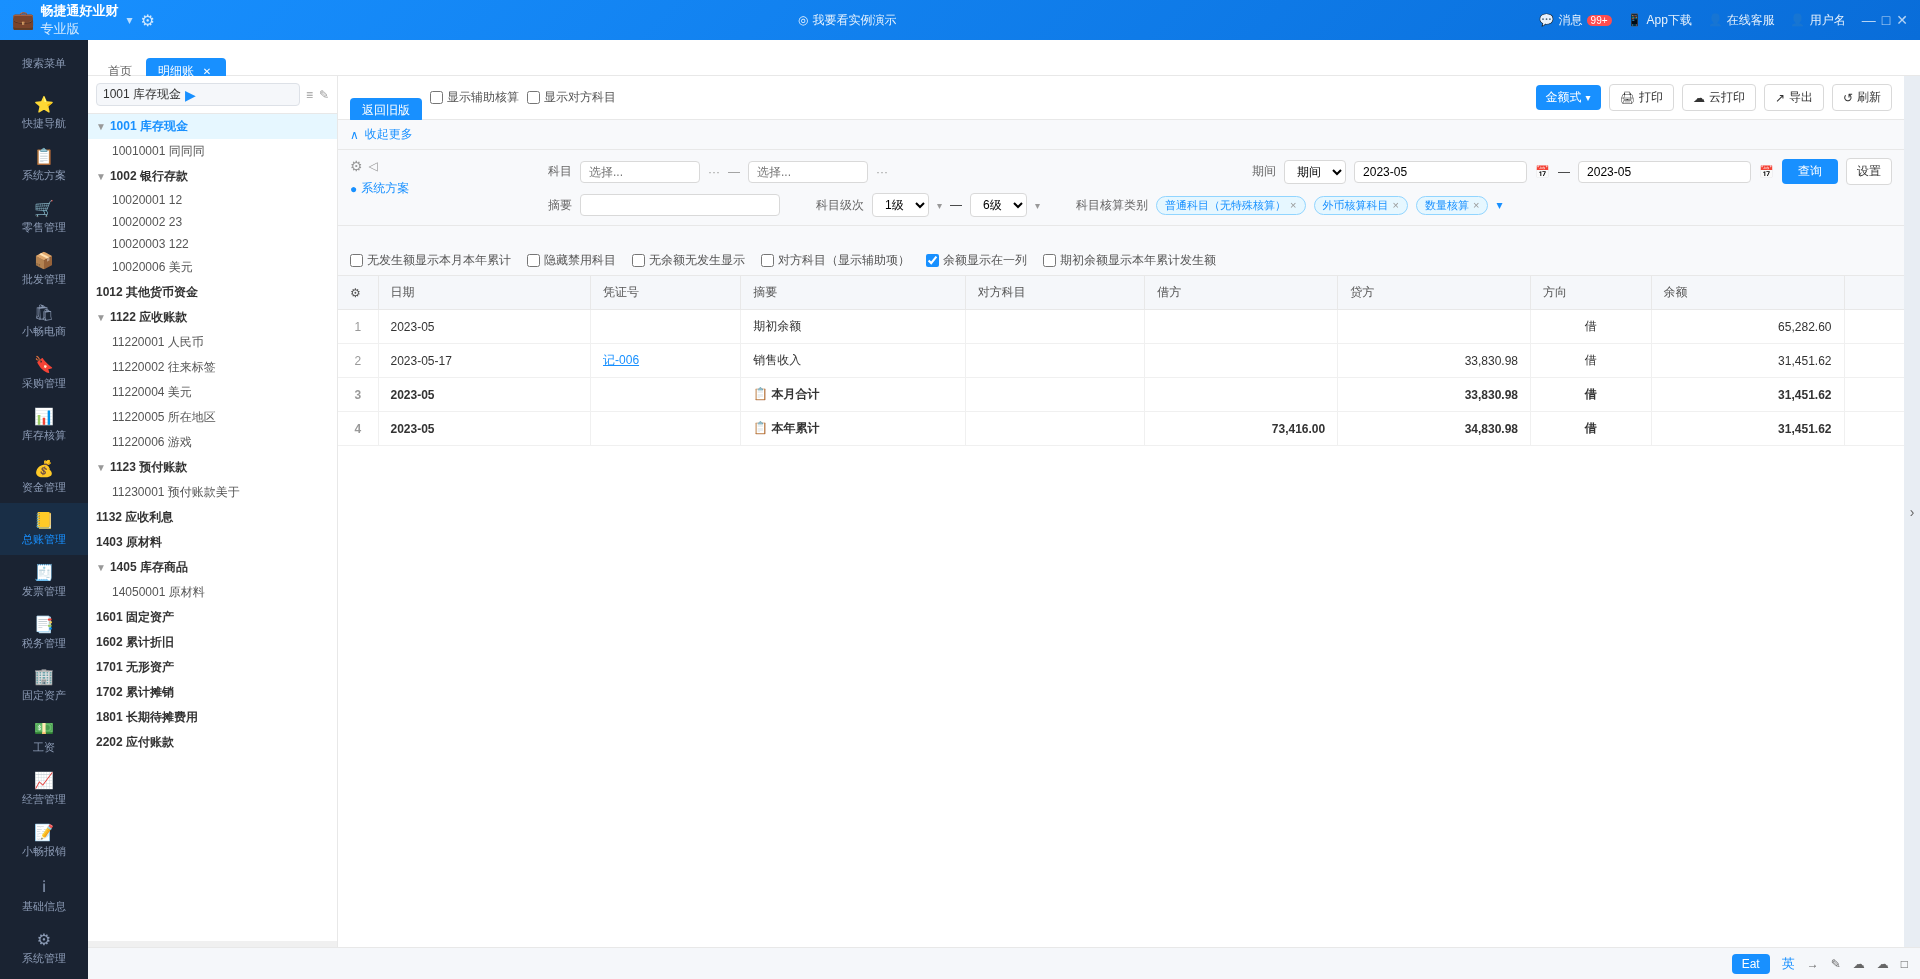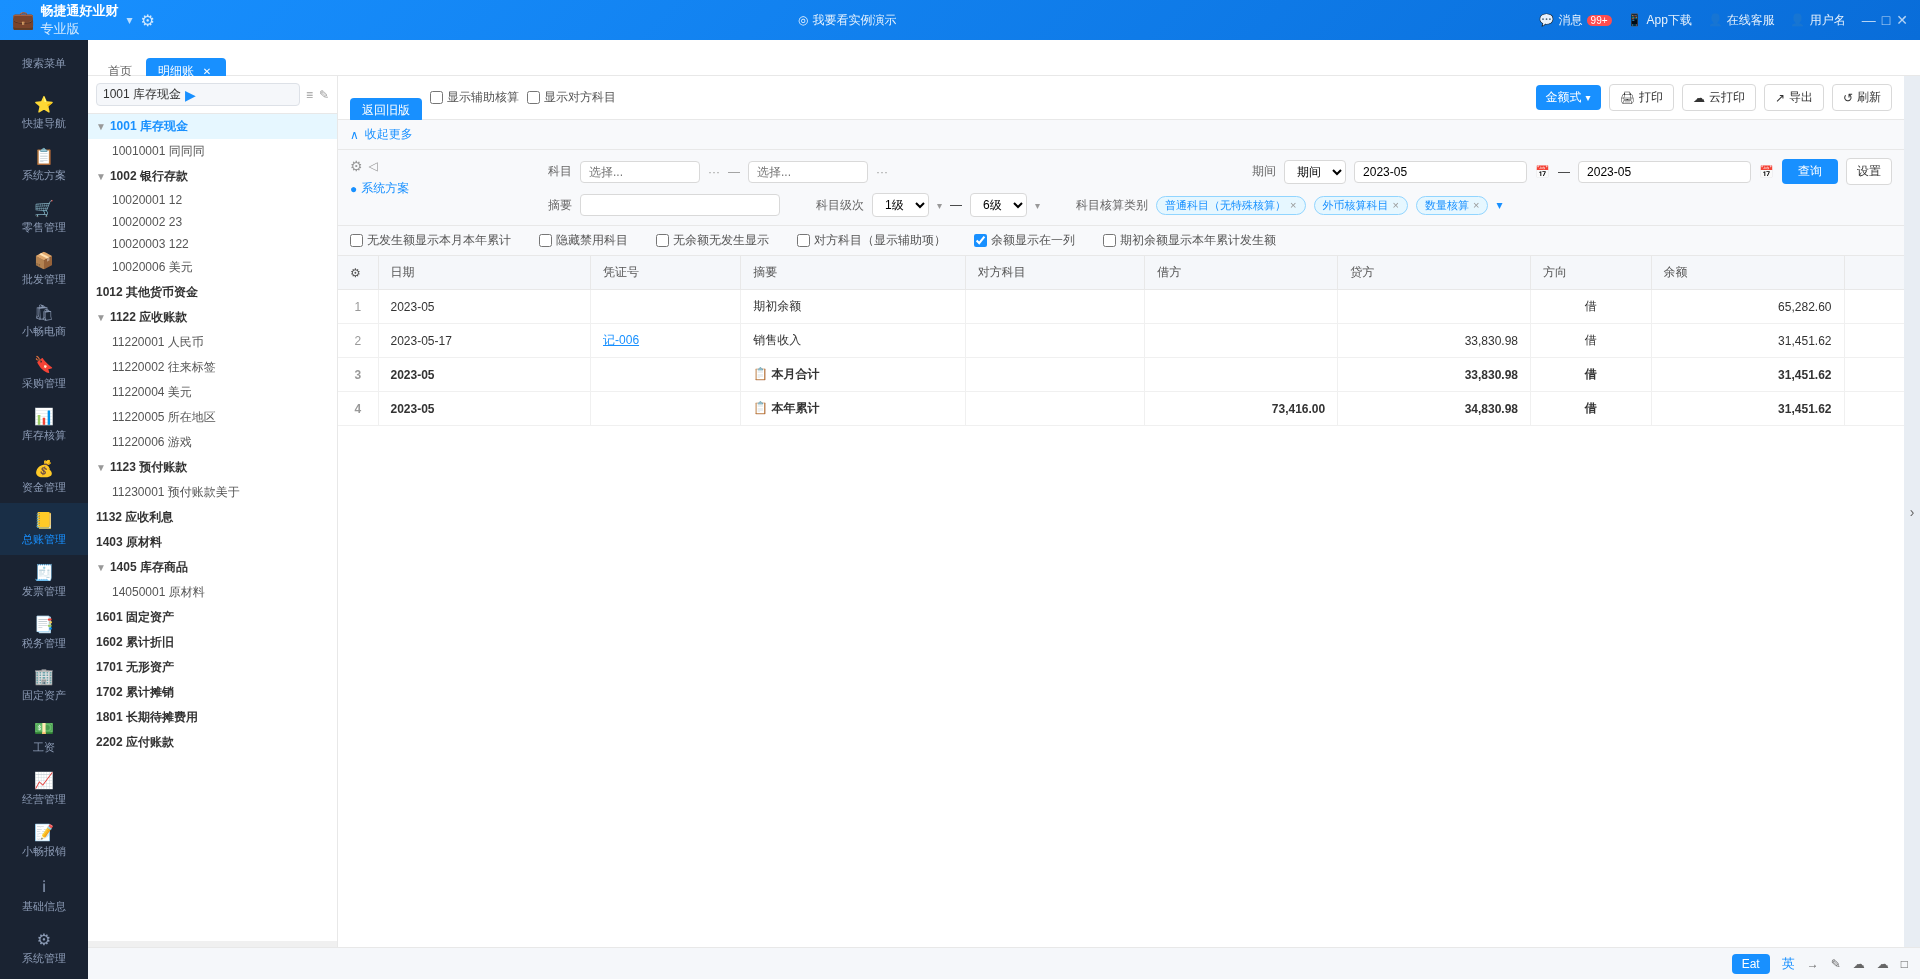--- a/index.html
+++ b/index.html
@@ -271,22 +271,23 @@
       padding: 4px 10px;
       cursor: pointer;
       font-size: 12px;
     }
 
     
     .checkbox-row {
       display: flex;
       align-items: center;
       padding: 6px 12px;
-      gap: 28px;
+      gap: 16px;
       flex-wrap: wrap;
+      margin-top: 20px;
     }
     .cb-item { display: flex; align-items: center; gap: 4px; font-size: 12px; color: #555; cursor: pointer; }
     .cb-item input { cursor: pointer; }
     .cb-checked { accent-color: #1890ff; }
 
     
     .table-area { flex: 1; overflow-y: auto; }
     table { width: 100%; border-collapse: collapse; }
     th {
       background: #f5f7fa;

